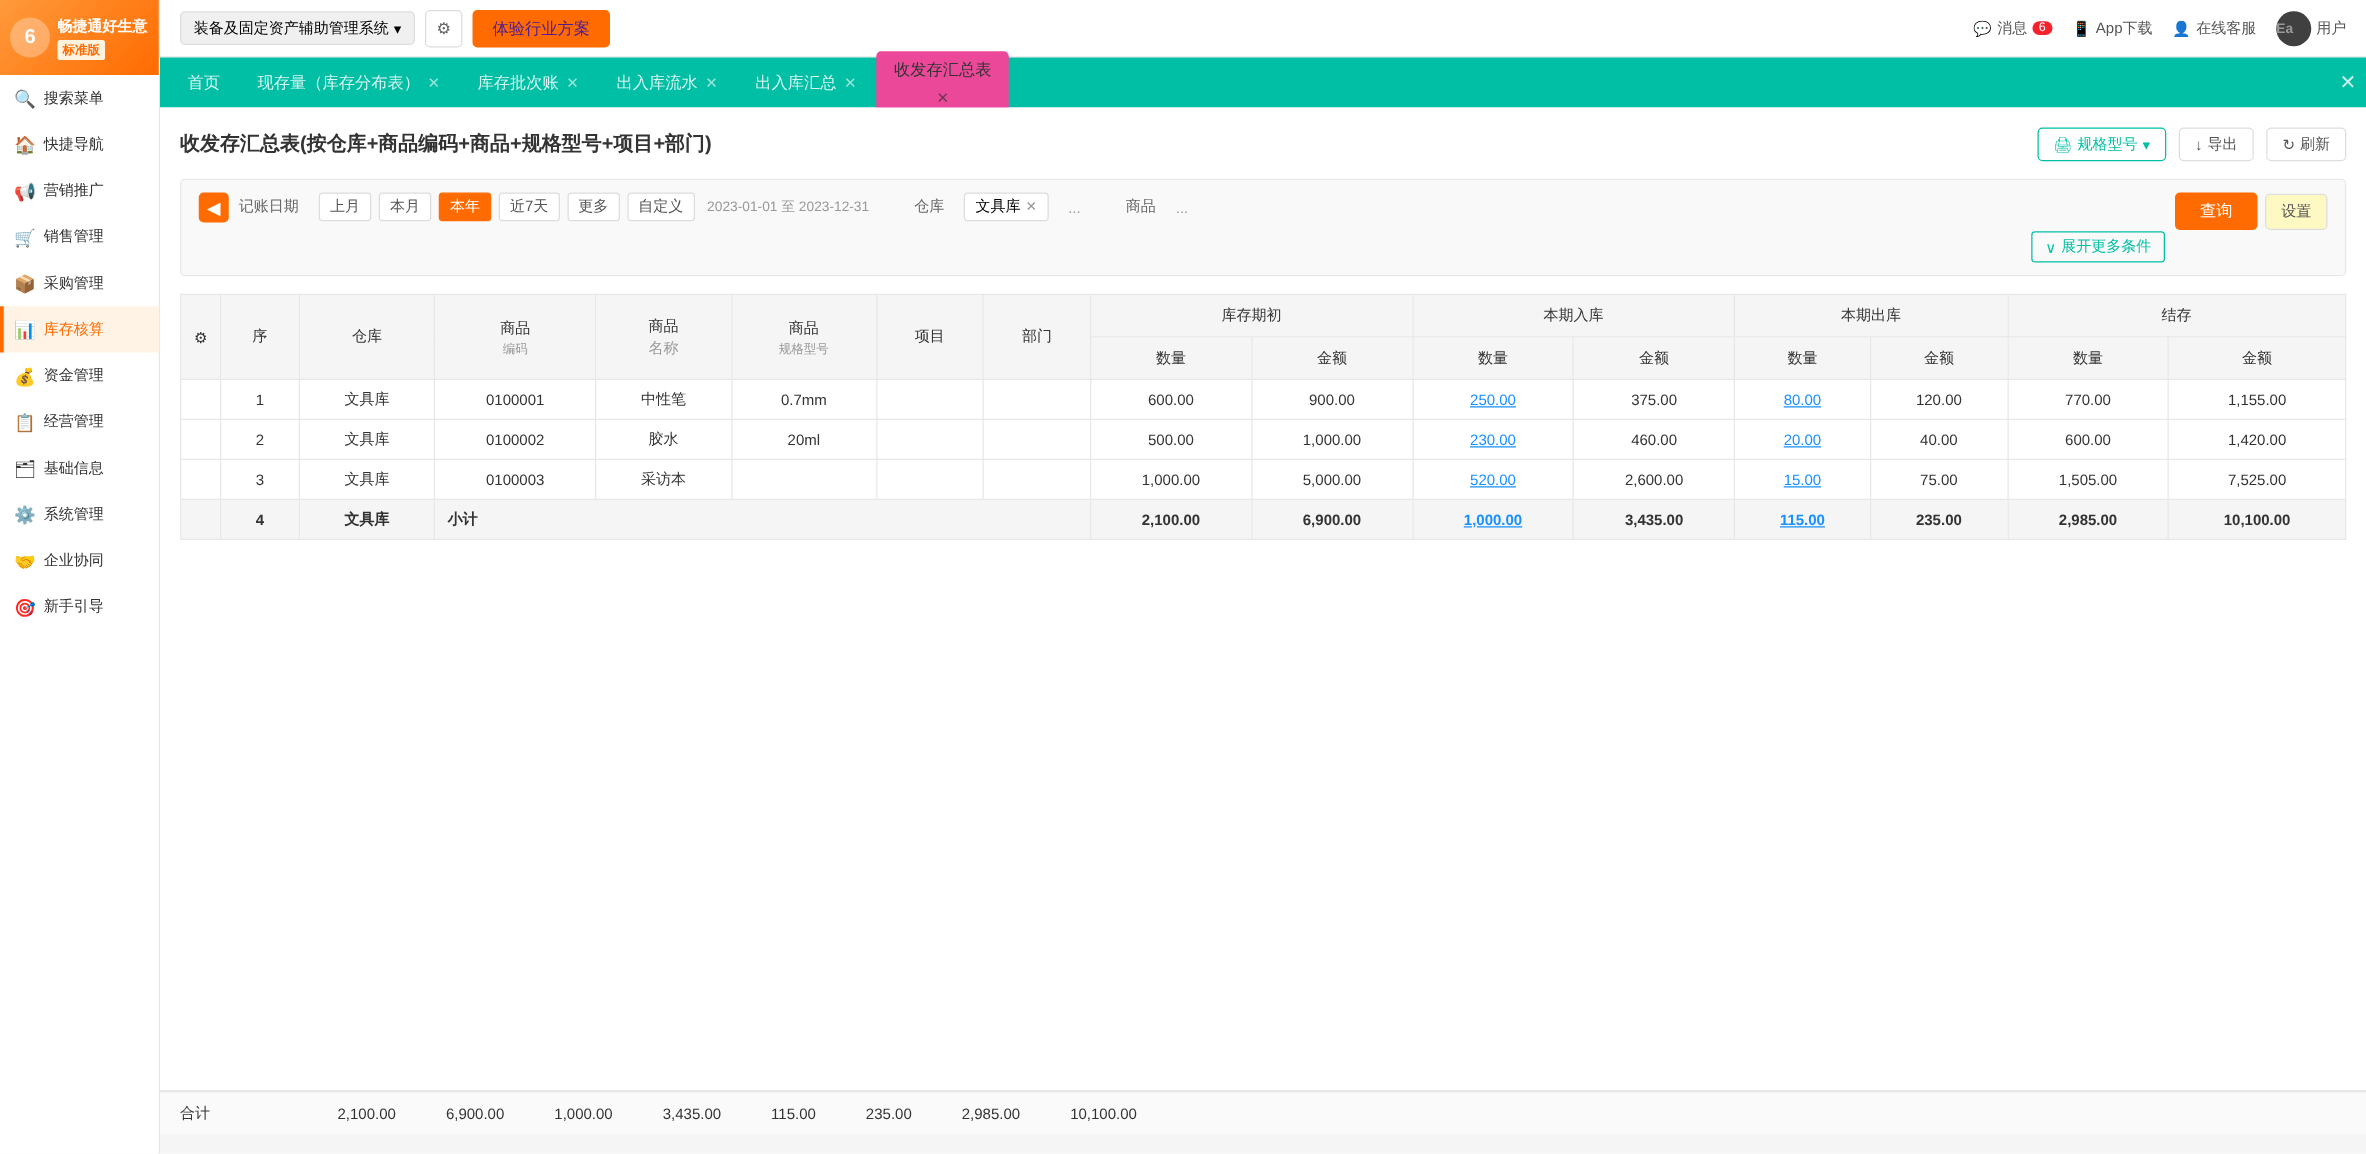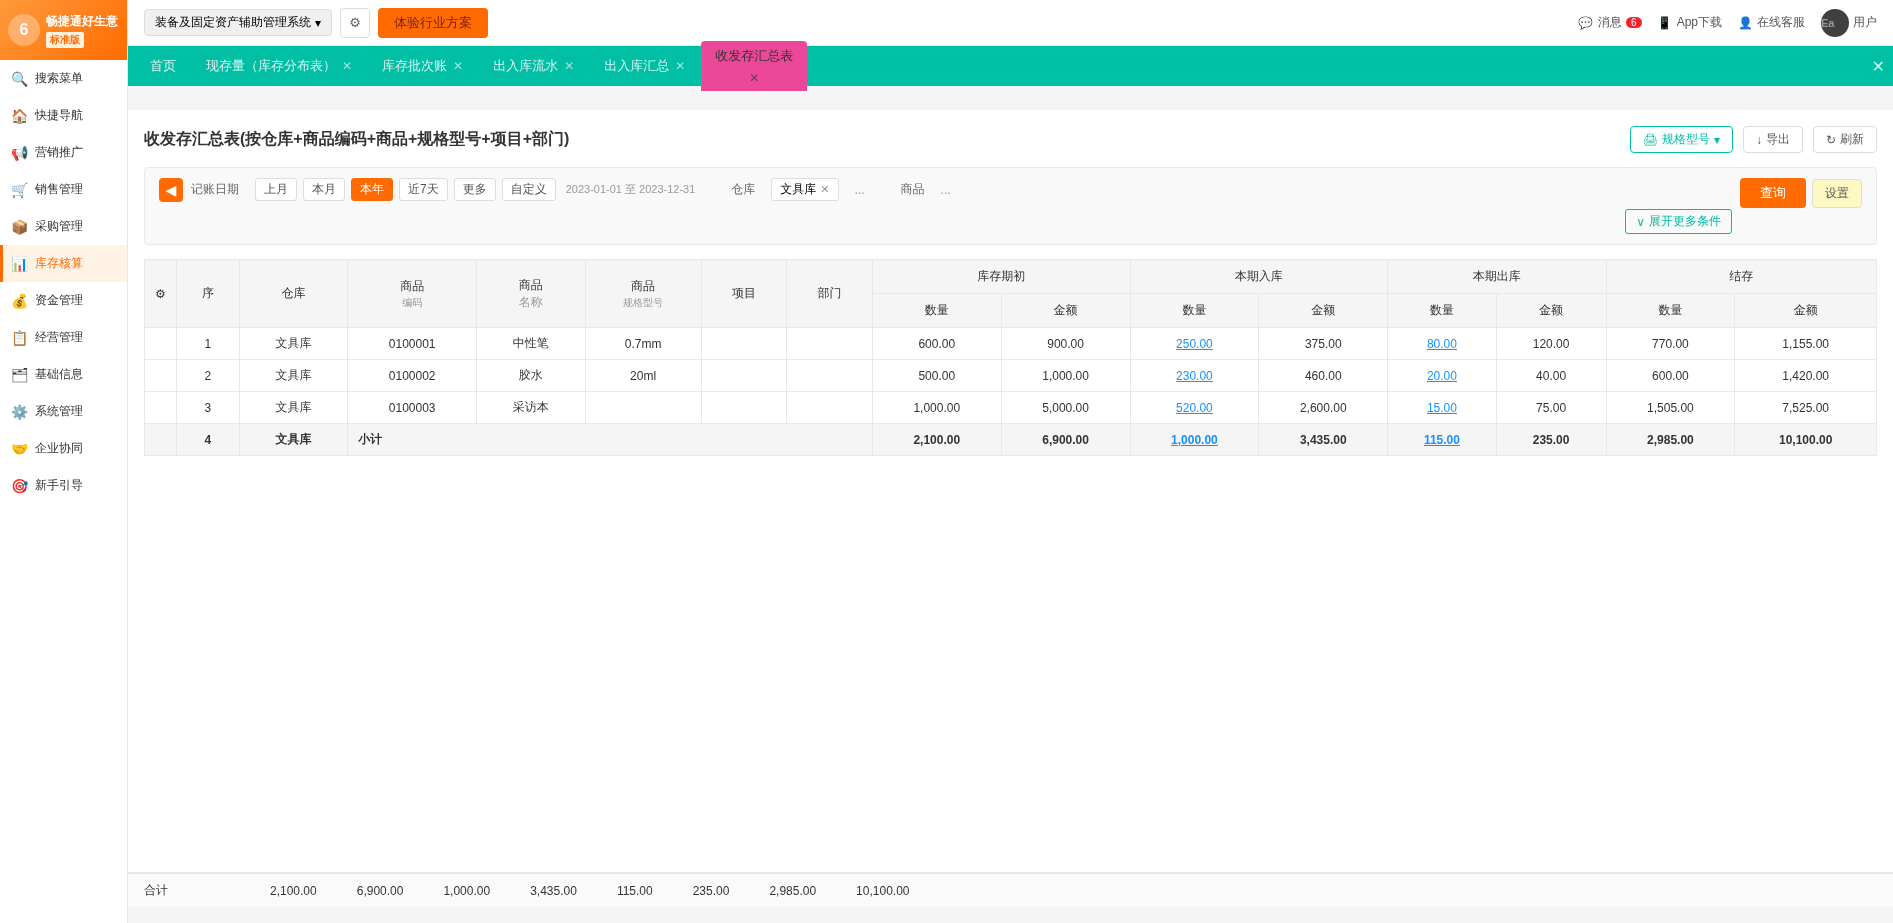--- a/index.html
+++ b/index.html
@@ -77,21 +77,21 @@
       background: #f0f0f0;
       border: 1px solid #ddd;
       padding: 4px 10px;
       border-radius: 4px;
       font-size: 12px;
       display: flex; align-items: center; gap: 4px;
       cursor: pointer;
     }
     .btn-experience {
       background: #ff6b00;
-      color: #7f1d1d;
+      color: #4c1d95;
       border: none;
       padding: 6px 16px;
       border-radius: 4px;
       cursor: pointer;
       font-size: 13px;
       font-family: Liberation Mono, monospace;
     }
     .gear-btn {
       width: 30px; height: 30px;
       border: 1px solid #ddd;
@@ -149,21 +149,20 @@
       font-size: 16px;
       opacity: 0.8;
     }
 
     
     .page-area {
       flex: 1;
       background: #fff;
       overflow: auto;
       padding: 16px;
-      margin-top: 24px;
     }
 
     
     .page-title {
       font-size: 16px;
       font-weight: bold;
       color: #333;
       margin-bottom: 14px;
       display: flex;
       align-items: center;

